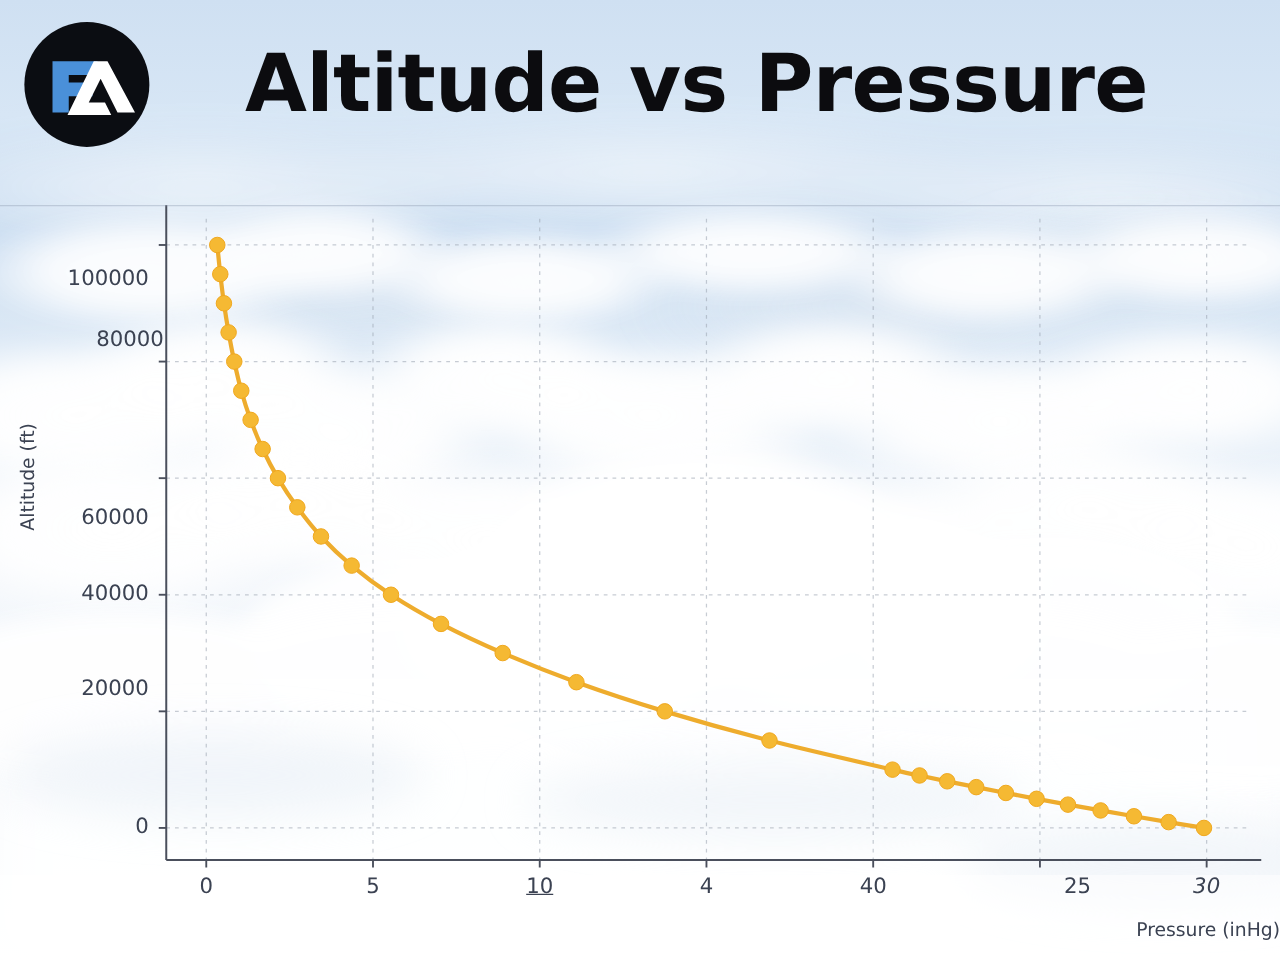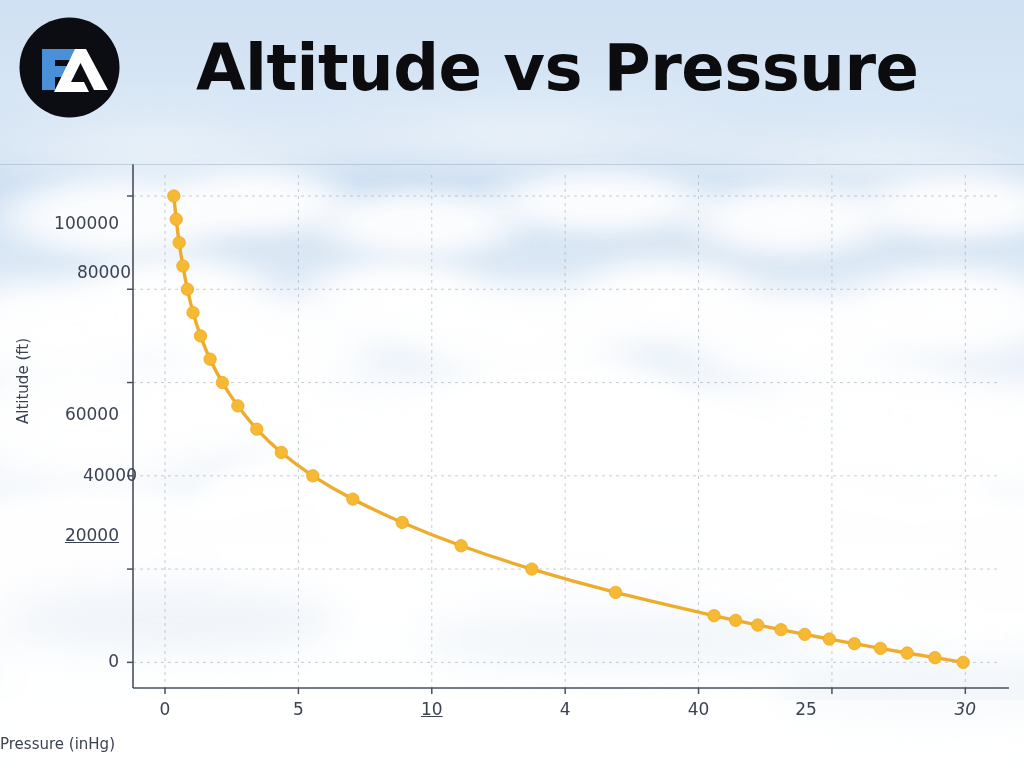--- a/index.html
+++ b/index.html
@@ -70,21 +70,21 @@
   .axis-label {
     position: absolute;
     font-family: "DejaVu Sans", sans-serif;
     font-size: 15px;
     color: #3b4252;
     white-space: nowrap;
   }
   #xaxis-label {
     left: 0; top: 735px;
     width: 1024px;
-    text-align: left;
+    text-align: right;
   }
   #yaxis-label-holder {
     position: absolute;
     left: -137px;
     top: 372px;
     width: 320px;
     text-align: center;
     transform: rotate(-90deg);
   }
   .tick-text {
@@ -285,31 +285,31 @@
         <circle cx="854.34" cy="643.70" r="6.2" fill="#f5b933" stroke="#f0a81f" stroke-width="0.8"></circle>
         <circle cx="880.49" cy="648.36" r="6.2" fill="#f5b933" stroke="#f0a81f" stroke-width="0.8"></circle>
         <circle cx="907.16" cy="653.02" r="6.2" fill="#f5b933" stroke="#f0a81f" stroke-width="0.8"></circle>
         <circle cx="934.91" cy="657.69" r="6.2" fill="#f5b933" stroke="#f0a81f" stroke-width="0.8"></circle>
         <circle cx="963.19" cy="662.35" r="6.2" fill="#f5b933" stroke="#f0a81f" stroke-width="0.8"></circle>
       </g>
   </svg>
 
   <div id="tick-labels">
       <div class="tick-text ytick-text" style="left: 0px; top: 651.35px; width: 119px;">0</div>
-      <div class="tick-text ytick-text" style="left: 0px; top: 525px; width: 119px; text-decoration: underline;">20000</div>
-      <div class="tick-text ytick-text" style="left: 0px; top: 464.805px; width: 119px; padding-left: 18px;">40000</div>
+      <div class="tick-text ytick-text" style="left: 0px; top: 541px; width: 119px;">20000</div>
+      <div class="tick-text ytick-text" style="left: 0px; top: 464.805px; width: 119px;">40000</div>
       <div class="tick-text ytick-text" style="left: 0px; top: 371.532px; width: 119px; margin-top: 32px;">60000</div>
       <div class="tick-text ytick-text" style="left: 0px; top: 262px; width: 119px; padding-left: 12px;">80000</div>
       <div class="tick-text ytick-text" style="left: 0px; top: 184.986px; width: 119px; margin-top: 28px;">100000</div>
       <div class="tick-text xtick-text" style="left: 125.012px; top: 699px; width: 80px;">0</div>
       <div class="tick-text xtick-text" style="left: 258.397px; top: 699px; width: 80px;">5</div>
       <div class="tick-text xtick-text" style="left: 391.782px; top: 699px; width: 80px; text-decoration: underline;">10</div>
       <div class="tick-text xtick-text" style="left: 525.166px; top: 699px; width: 80px;">4</div>
       <div class="tick-text xtick-text" style="left: 658.551px; top: 699px; width: 80px;">40</div>
-      <div class="tick-text xtick-text" style="left: 766px; top: 699px; width: 80px;">25</div>
+      <div class="tick-text xtick-text" style="left: 822px; top: 699px; width: 80px;">25</div>
       <div class="tick-text xtick-text" style="left: 925.32px; top: 699px; width: 80px; font-style: italic;">30</div>
     </div>
 
   <div class="axis-label" id="xaxis-label">Pressure (inHg)</div>
 
   <div id="yaxis-label-holder">
     <span class="axis-label" style="position:relative;left:0;top:0;">Altitude (ft)</span>
   </div>
 </div>
 

